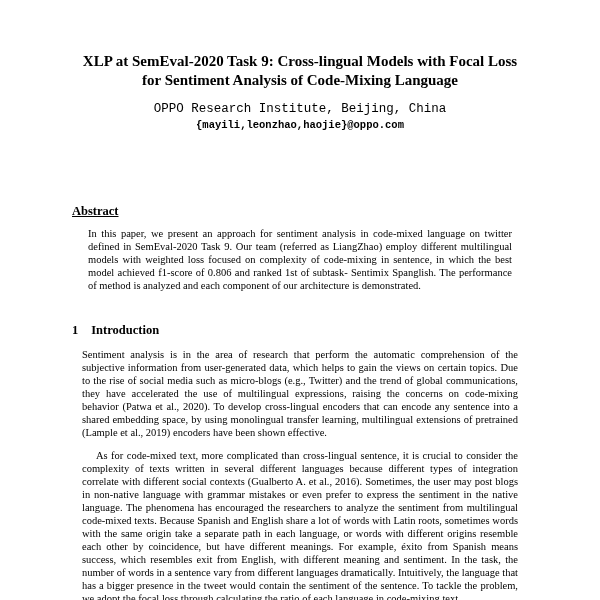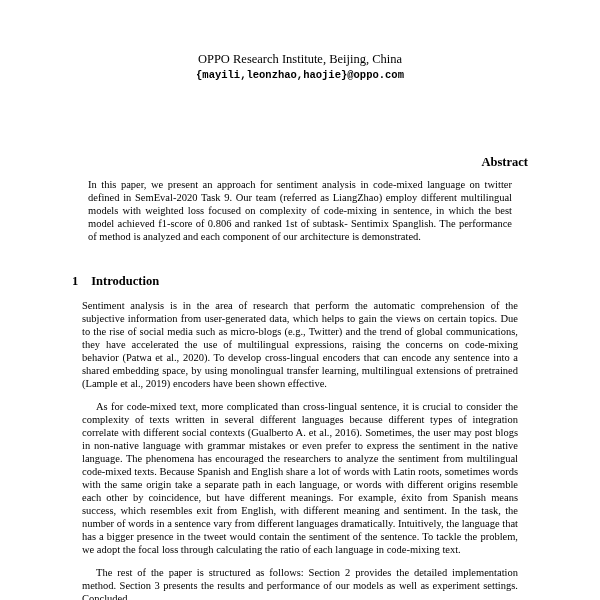--- a/index.html
+++ b/index.html
@@ -32,35 +32,37 @@
     text-align: center;
     font-weight: bold;
     font-size: 12.5px;
     line-height: 1.2;
     margin-top: 10px;
   }
   .affiliation {
     text-align: center;
     font-size: 12.5px;
     line-height: 1.2;
+    font-family: Liberation Mono, monospace;
   }
   .email {
     text-align: center;
     font-family: "Liberation Mono", "DejaVu Sans Mono", monospace;
     font-size: 10.5px;
     line-height: 1.3;
     margin-top: 2px;
     font-weight: bold;
   }
   .abstract-heading {
-    text-align: right;
+    text-align: left;
     font-weight: bold;
     font-size: 12.5px;
     margin-top: 72px;
     margin-bottom: 4px;
+    text-decoration: underline;
   }
   .abstract-text {
     margin: 8px 16px;
     font-size: 10.5px;
     line-height: 13px;
     text-align: justify;
   }
   .section-heading {
     font-weight: bold;
     font-size: 12.5px;
@@ -79,20 +81,21 @@
   .para.indent {
     text-indent: 14px;
   }
 </style>
 </head>
 <body>
 
 <div class="page">
   <div class="content">
 
+    <div class="title">XLP at SemEval-2020 Task 9: Cross-lingual Models with Focal Loss for Sentiment Analysis of Code-Mixing Language</div>
 
 
     <div class="affiliation">OPPO Research Institute, Beijing, China</div>
 
     <div class="email">{mayili,leonzhao,haojie}@oppo.com</div>
 
     <div class="abstract-heading">Abstract</div>
 
     <p class="abstract-text">In this paper, we present an approach for sentiment analysis in code-mixed language on twitter defined in SemEval-2020 Task 9. Our team (referred as LiangZhao) employ different multilingual models with weighted loss focused on complexity of code-mixing in sentence, in which the best model achieved f1-score of 0.806 and ranked 1st of subtask- Sentimix Spanglish. The performance of method is analyzed and each component of our architecture is demonstrated.</p>
 

